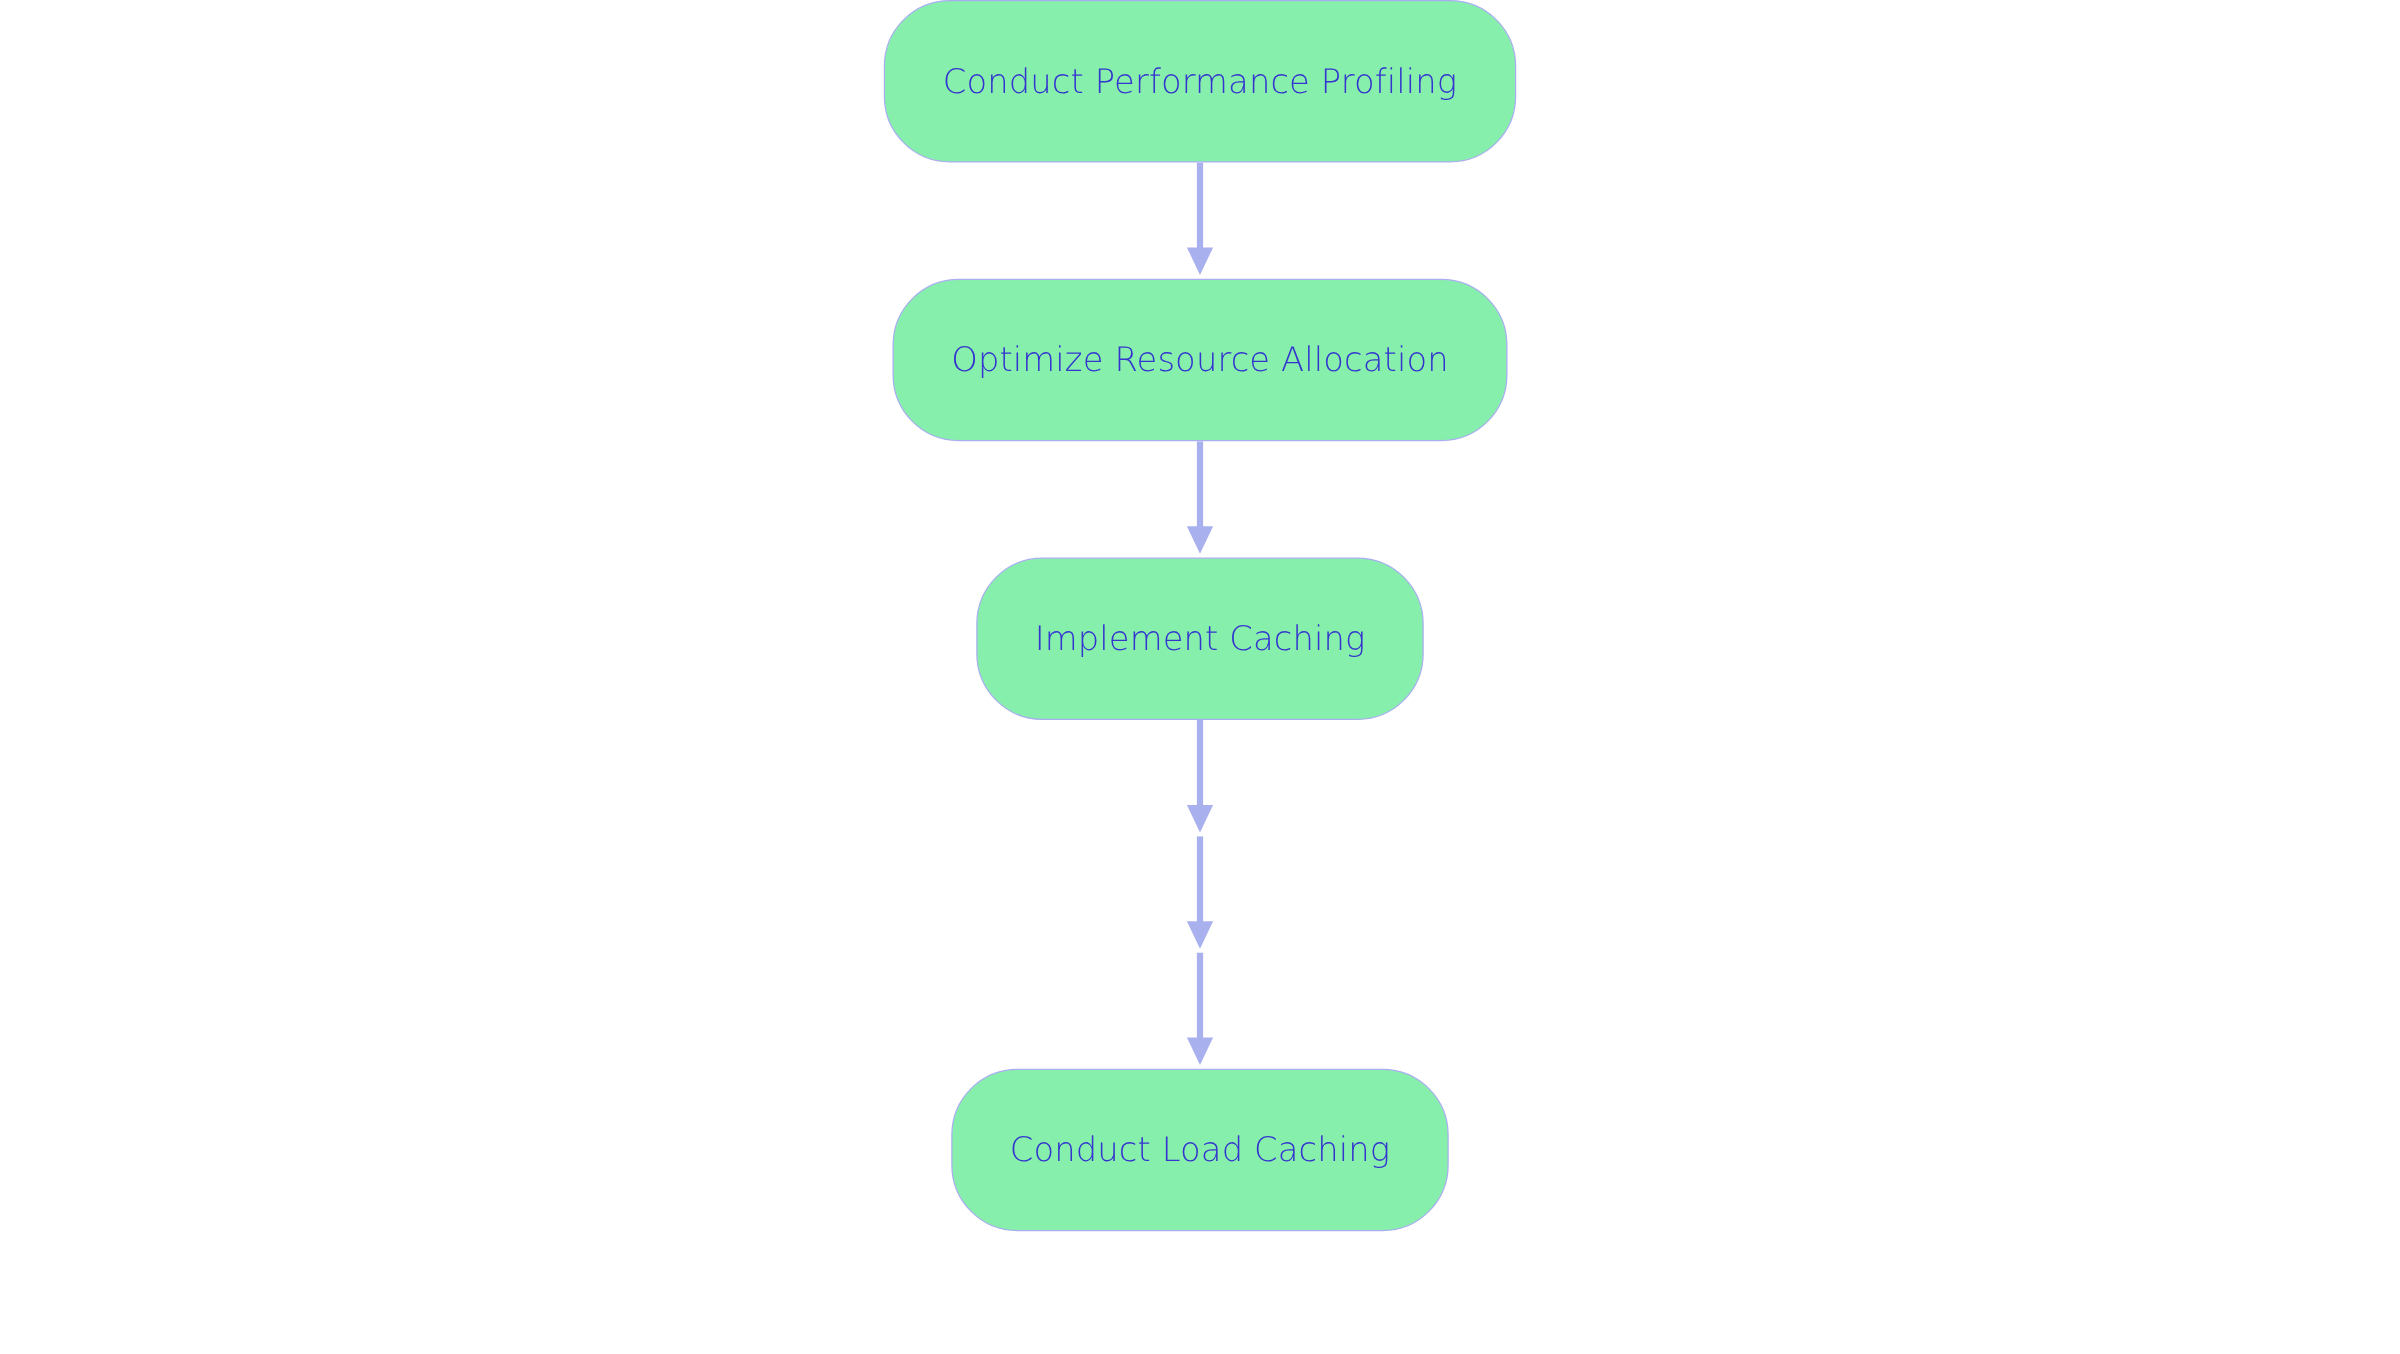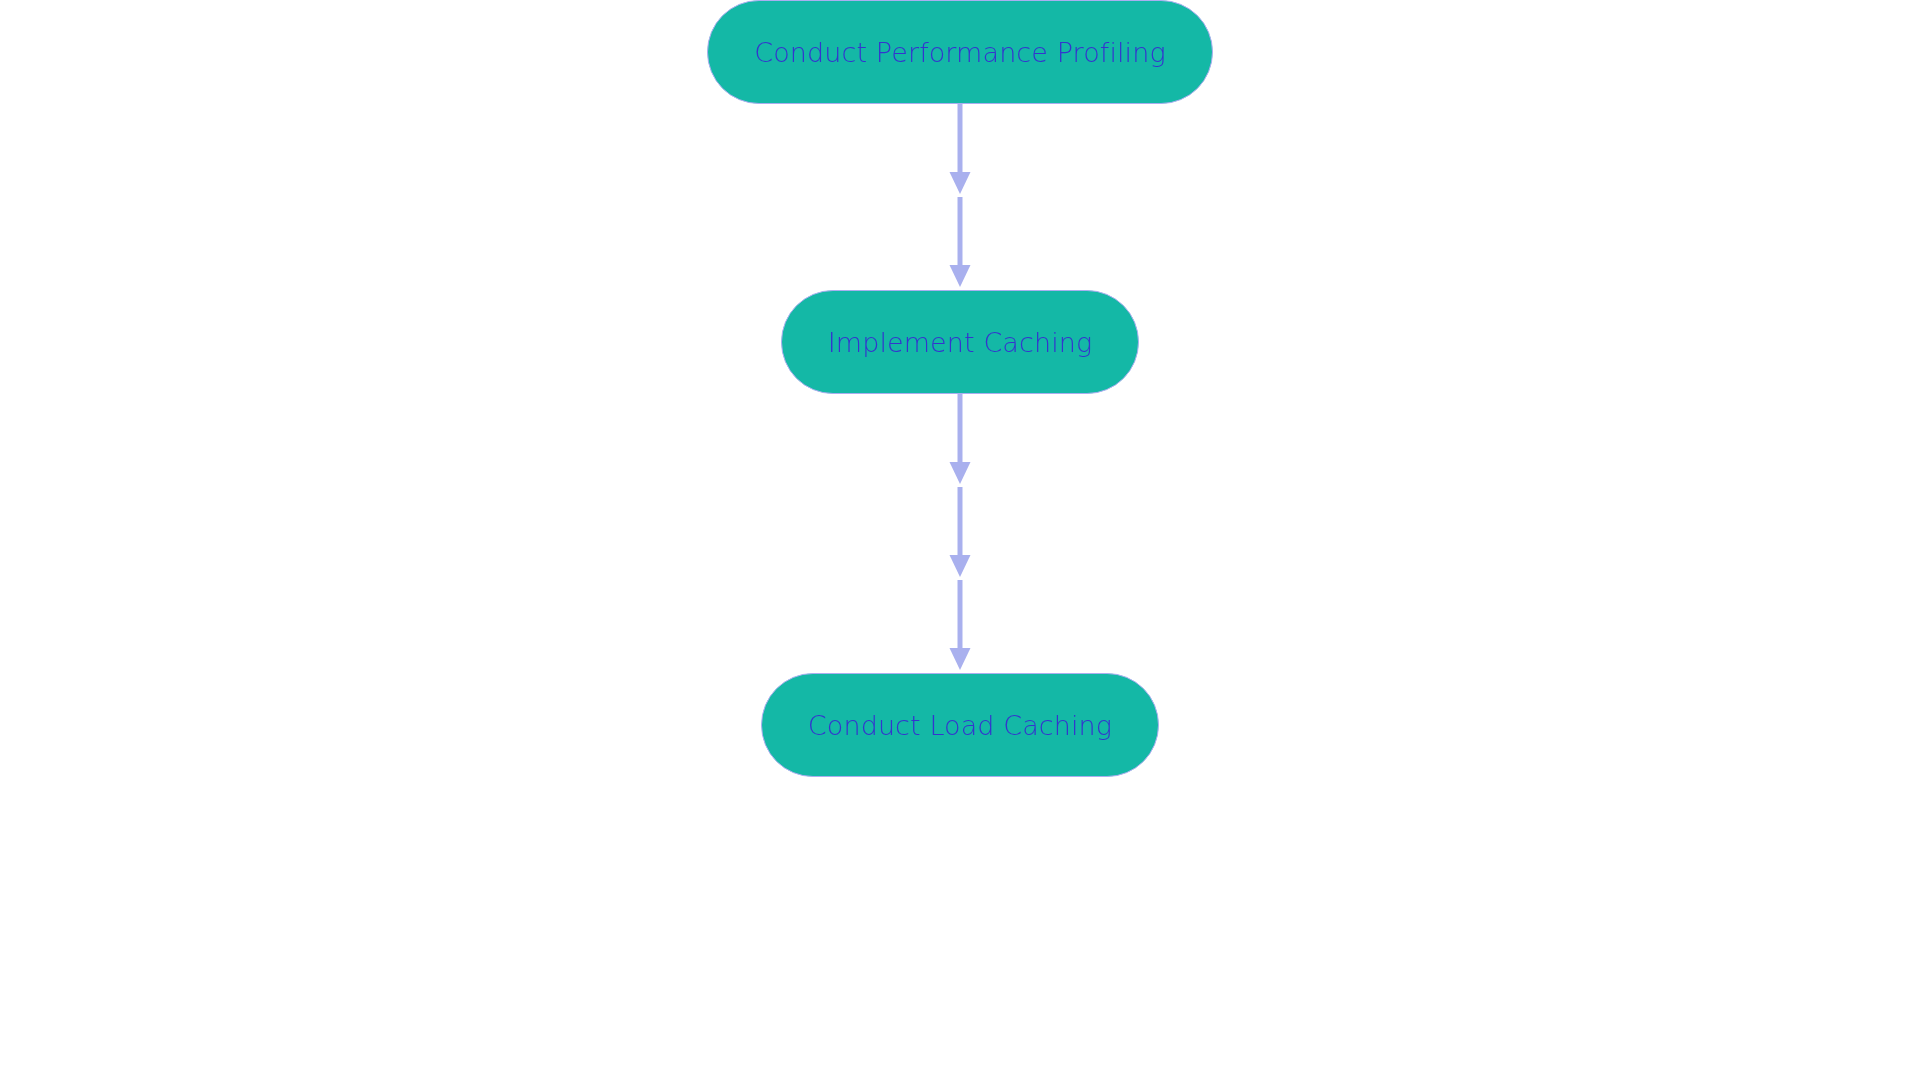--- a/index.html
+++ b/index.html
@@ -28,23 +28,23 @@
     width: 1920px;
     height: 1083px;
     display: flex;
     flex-direction: column;
     align-items: center;
     justify-content: flex-start;
   }
 
   .node {
     box-sizing: border-box;
-    height: 104px;
+    height: 130px;
     border-radius: 53px;
-    background: #14b8a6;
+    background: #86efac;
     border: 1.5px solid #aaaef0;
     display: flex;
     align-items: center;
     justify-content: center;
     padding: 0 46px;
     flex: none;
   }
 
   .node-label {
     color: #3434cf;
@@ -77,20 +77,23 @@
       <span class="node-label">Conduct Performance Profiling</span>
     </div>
 
     <div class="connector">
       <svg width="26" height="93" viewBox="0 0 26 93" xmlns="http://www.w3.org/2000/svg">
         <line x1="13" y1="0" x2="13" y2="72" stroke="#a9b0ee" stroke-width="5"></line>
         <polygon points="2.5,68 23.5,68 13,90" fill="#a9b0ee"></polygon>
       </svg>
     </div>
 
+    <div class="node">
+      <span class="node-label">Optimize Resource Allocation</span>
+    </div>
 
     <div class="connector">
       <svg width="26" height="93" viewBox="0 0 26 93" xmlns="http://www.w3.org/2000/svg">
         <line x1="13" y1="0" x2="13" y2="72" stroke="#a9b0ee" stroke-width="5"></line>
         <polygon points="2.5,68 23.5,68 13,90" fill="#a9b0ee"></polygon>
       </svg>
     </div>
 
     <div class="node">
       <span class="node-label">Implement Caching</span>

